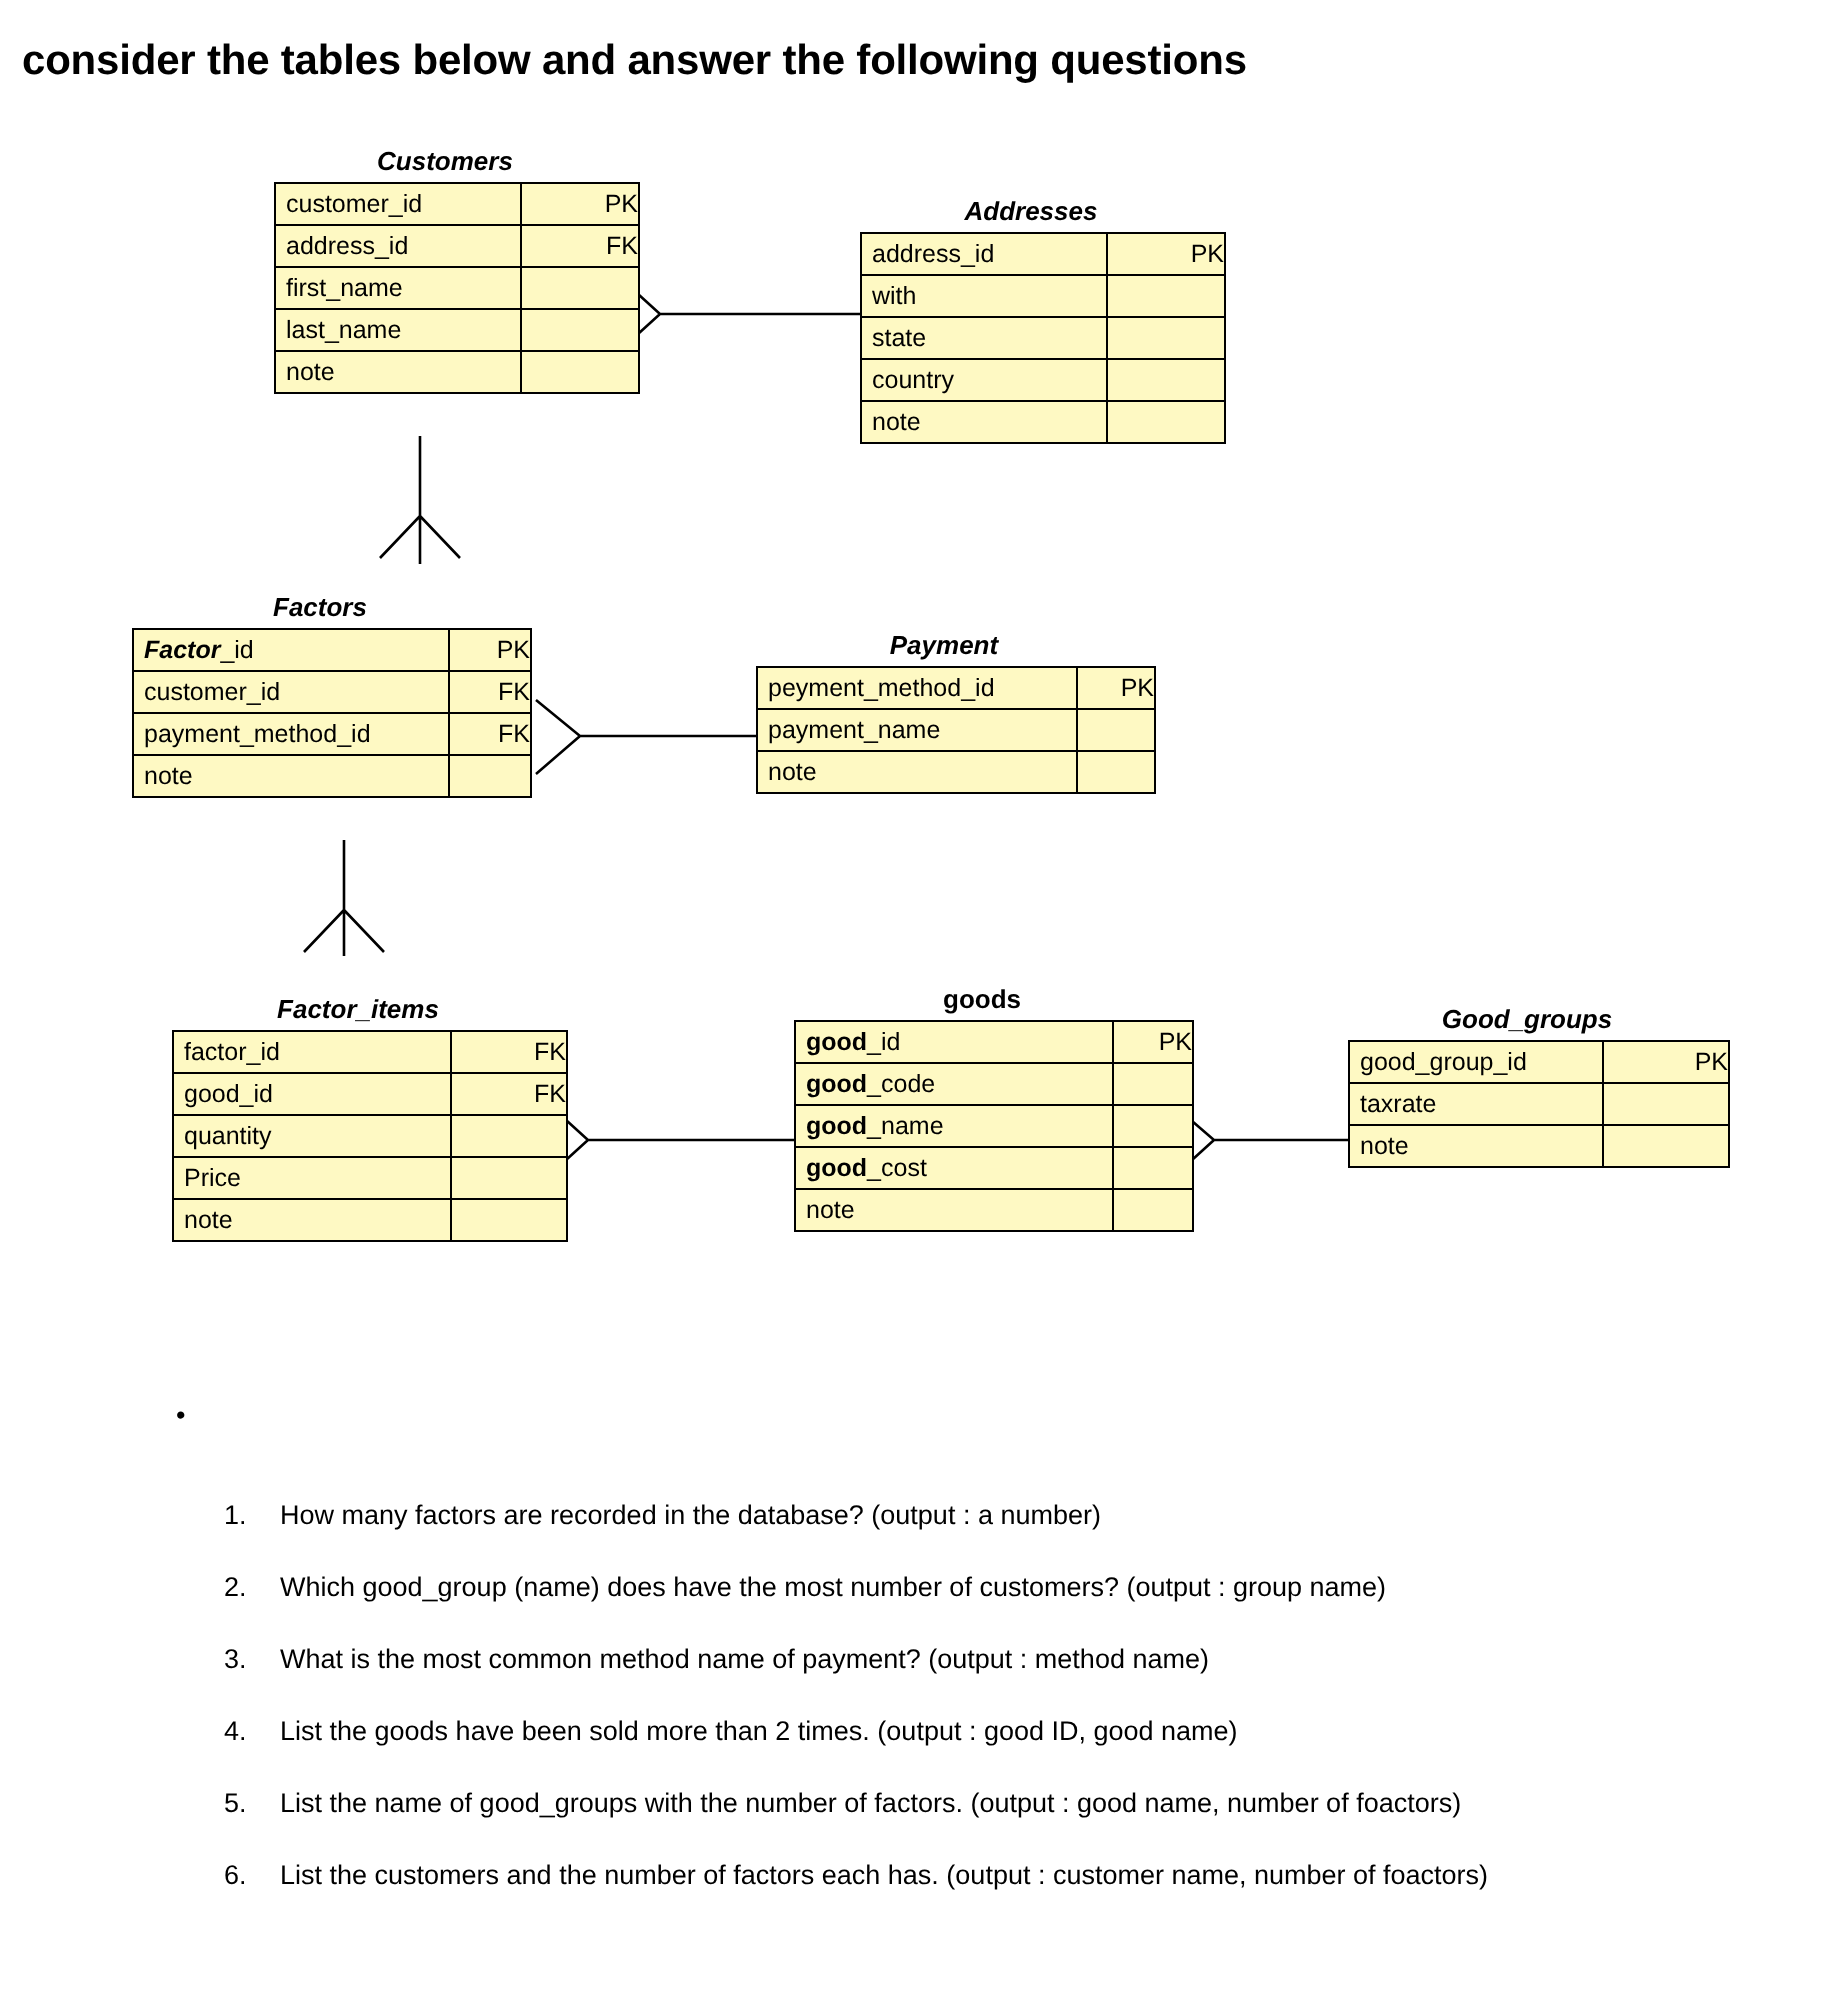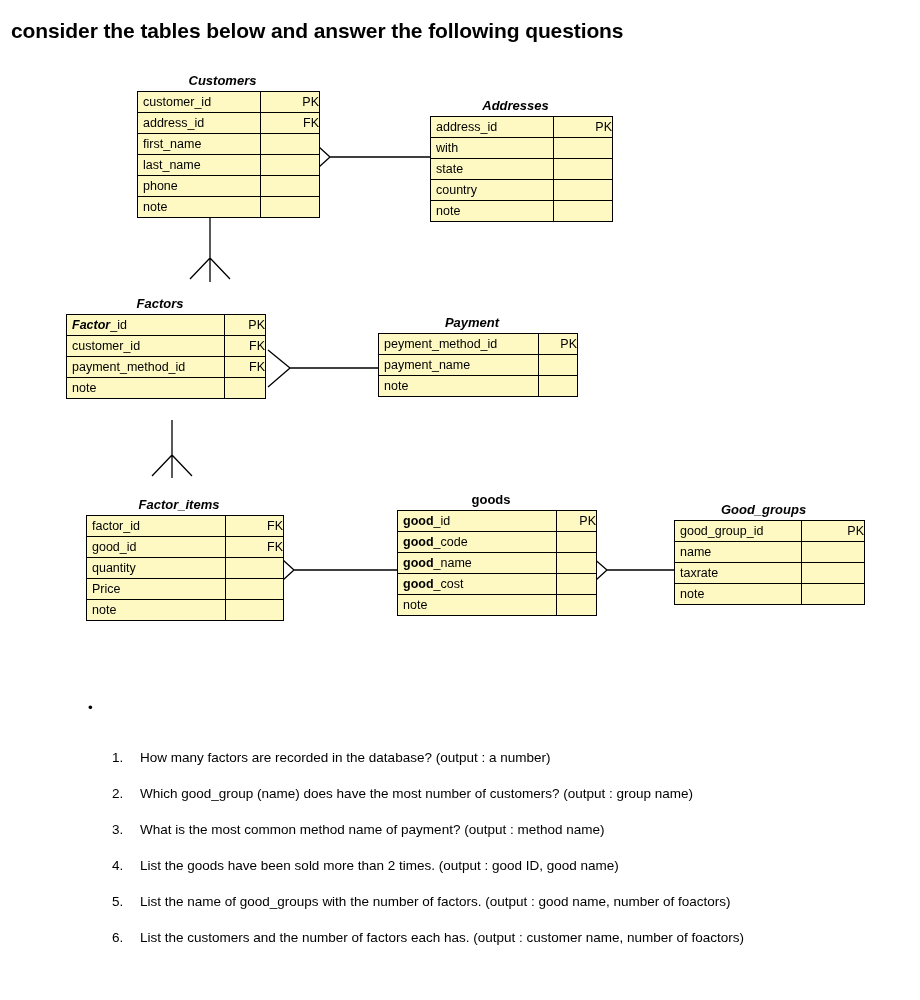--- a/index.html
+++ b/index.html
@@ -164,24 +164,20 @@
         </tr>
         <tr>
           <td>first_name</td>
           <td class="key"></td>
         </tr>
         <tr>
           <td>last_name</td>
           <td class="key"></td>
         </tr>
         <tr>
-          <td>phone</td>
-          <td class="key"></td>
-        </tr>
-        <tr>
           <td>note</td>
           <td class="key"></td>
         </tr>
       </tbody>
     </table>
   </div>
 
   <div class="entity" id="e-addresses" style="left:430px; top:98px; width:171px;">
     <div class="entity-title">Addresses</div>
     <table class="entity-table">
@@ -310,24 +306,20 @@
     </table>
   </div>
 
   <div class="entity" id="e-good-groups" style="left:674px; top:502px; width:179px;">
     <div class="entity-title">Good_groups</div>
     <table class="entity-table">
       <tbody>
         <tr>
           <td style="width:121px">good_group_id</td>
           <td class="key" style="width:56px">PK</td>
-        </tr>
-        <tr>
-          <td>name</td>
-          <td class="key"></td>
         </tr>
         <tr>
           <td>taxrate</td>
           <td class="key"></td>
         </tr>
         <tr>
           <td>note</td>
           <td class="key"></td>
         </tr>
       </tbody>

